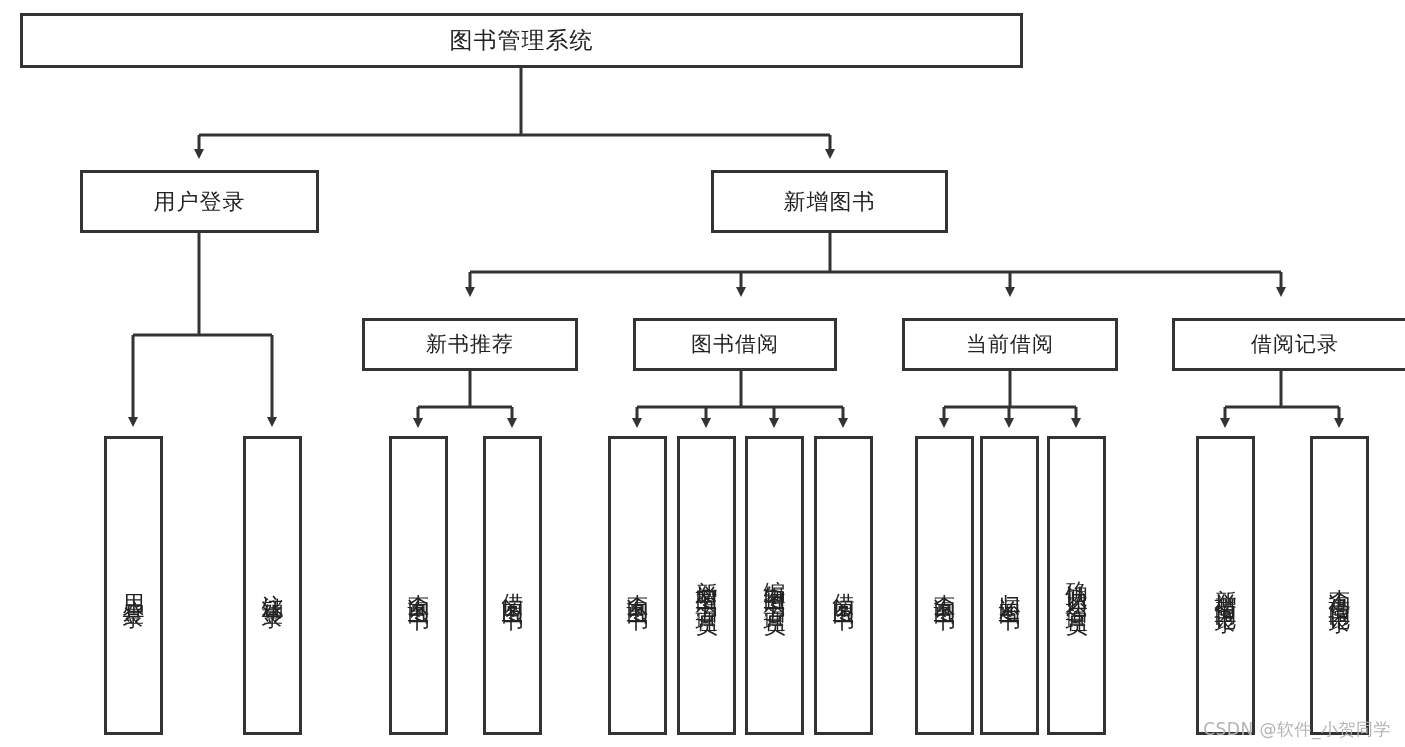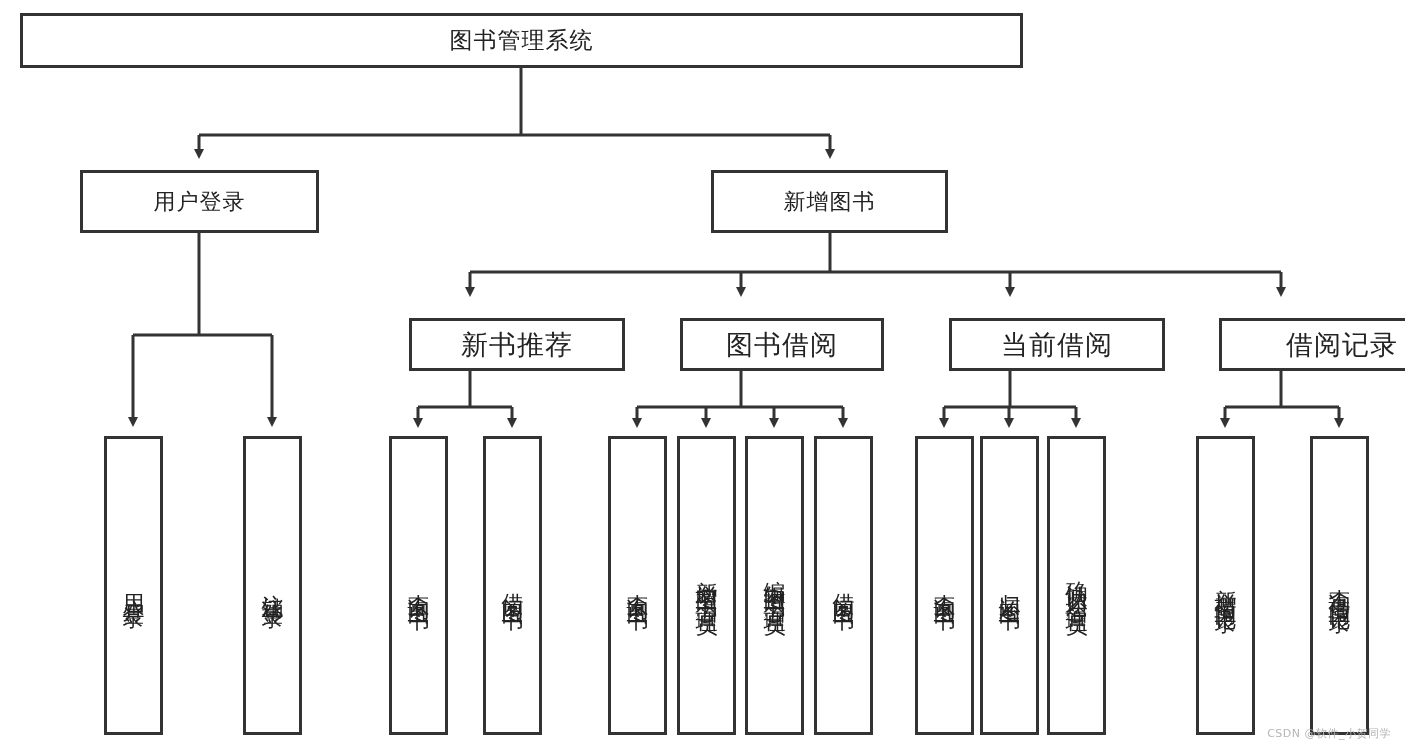--- a/index.html
+++ b/index.html
@@ -39,22 +39,21 @@
     line-height: 1.0;
   }
   .node.root {
     font-size: 23px;
     border-width: 3px;
   }
   .node.lvl1 {
     font-size: 22px;
   }
   .node.lvl2 {
-    font-size: 27px;
-    margin-left: 47px;
+    font-size: 21px;
   }
   .node.leaf {
     font-size: 22px;
     align-items: center;
     justify-content: center;
     padding: 4px 0;
   }
   .vtext {
     writing-mode: vertical-rl;
     text-orientation: upright;
@@ -65,21 +64,21 @@
   }
   .htext {
     display: block;
     white-space: nowrap;
     letter-spacing: 1px;
   }
   #watermark {
     position: absolute;
     right: 14px;
     bottom: 6px;
-    font-size: 11px;
+    font-size: 17px;
     color: #b4b4b4;
     letter-spacing: 0.5px;
     white-space: nowrap;
     font-family: "DejaVu Sans", "Liberation Sans", sans-serif;
   }
 </style>
 </head>
 <body>
 
 <div id="canvas">

